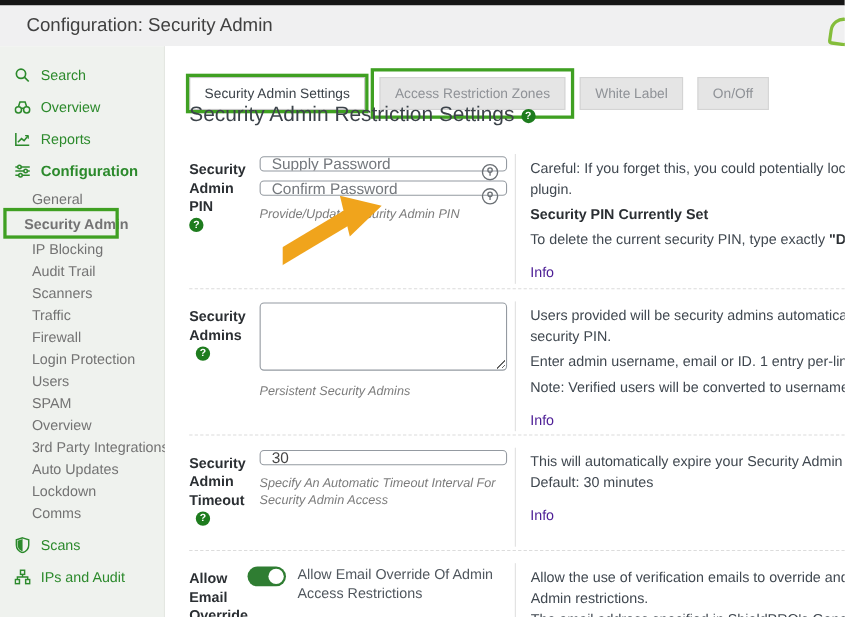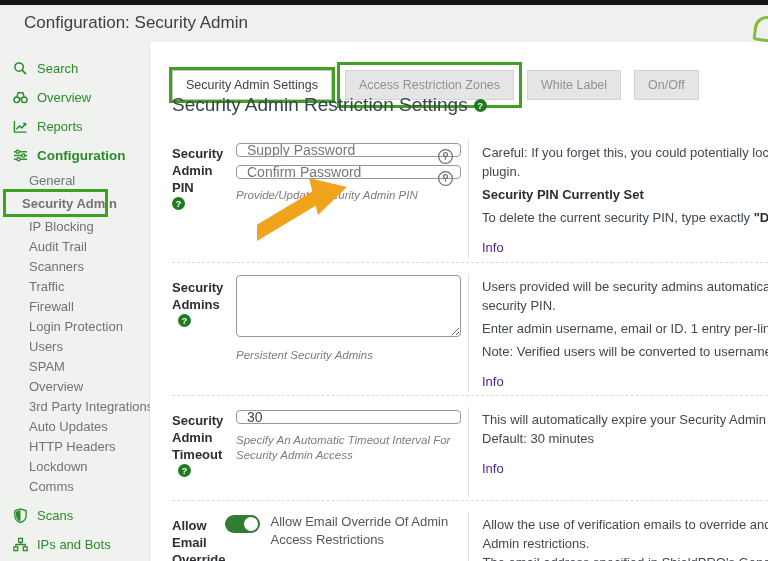--- a/index.html
+++ b/index.html
@@ -132,39 +132,38 @@
   <div class="side-sub">Audit Trail</div>
   <div class="side-sub">Scanners</div>
   <div class="side-sub">Traffic</div>
   <div class="side-sub">Firewall</div>
   <div class="side-sub">Login Protection</div>
   <div class="side-sub">Users</div>
   <div class="side-sub">SPAM</div>
   <div class="side-sub">Overview</div>
   <div class="side-sub">3rd Party Integrations</div>
   <div class="side-sub">Auto Updates</div>
-  <div class="side-sub">HTTP Headers</div>
   <div class="side-sub">Lockdown</div>
   <div class="side-sub">Comms</div>
   <div class="side-gap"></div>
   <div class="side-item">
     <svg width="15" height="15" viewBox="0 0 16 16">
         <path d="M8 1 L14 3 V8 C14 12 11 14.5 8 15.5 C5 14.5 2 12 2 8 V3 Z" fill="none" stroke="#2c8a2c" stroke-width="1.4"></path>
         <path d="M8 2.2 L8 14.3 C5.6 13.4 3.2 11.3 3.2 8 V3.9 Z" fill="#2c8a2c"></path>
       </svg>
     <span class="lbl">Scans</span>
   </div>
   <div class="side-item">
     <svg width="15" height="15" viewBox="0 0 16 16" fill="none" stroke="#2c8a2c" stroke-width="1.4">
         <rect x="6" y="1.5" width="4" height="4"></rect>
         <rect x="1" y="10.5" width="4" height="4"></rect>
         <rect x="11" y="10.5" width="4" height="4"></rect>
         <path d="M8 5.5 V8 M3 10.5 V8 H13 V10.5"></path>
       </svg>
-    <span class="lbl">IPs and Bots</span>
+    <span class="lbl">IPs and Audit</span>
   </div>
 </div>
 
 <div class="main">
 
   <div class="tabs">
     <div class="tab active anno-tight">Security Admin Settings</div>
     <div class="tab anno-loose">Access Restriction Zones</div>
     <div class="tab">White Label</div>
     <div class="tab">On/Off</div>

